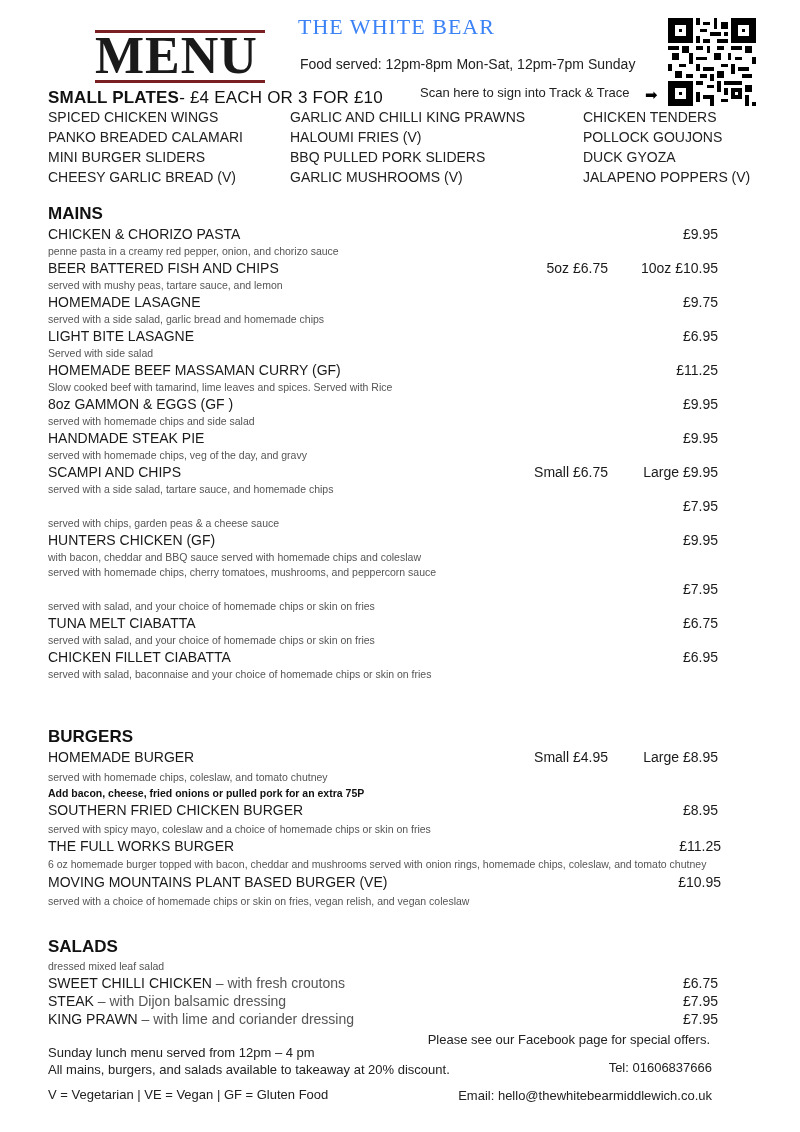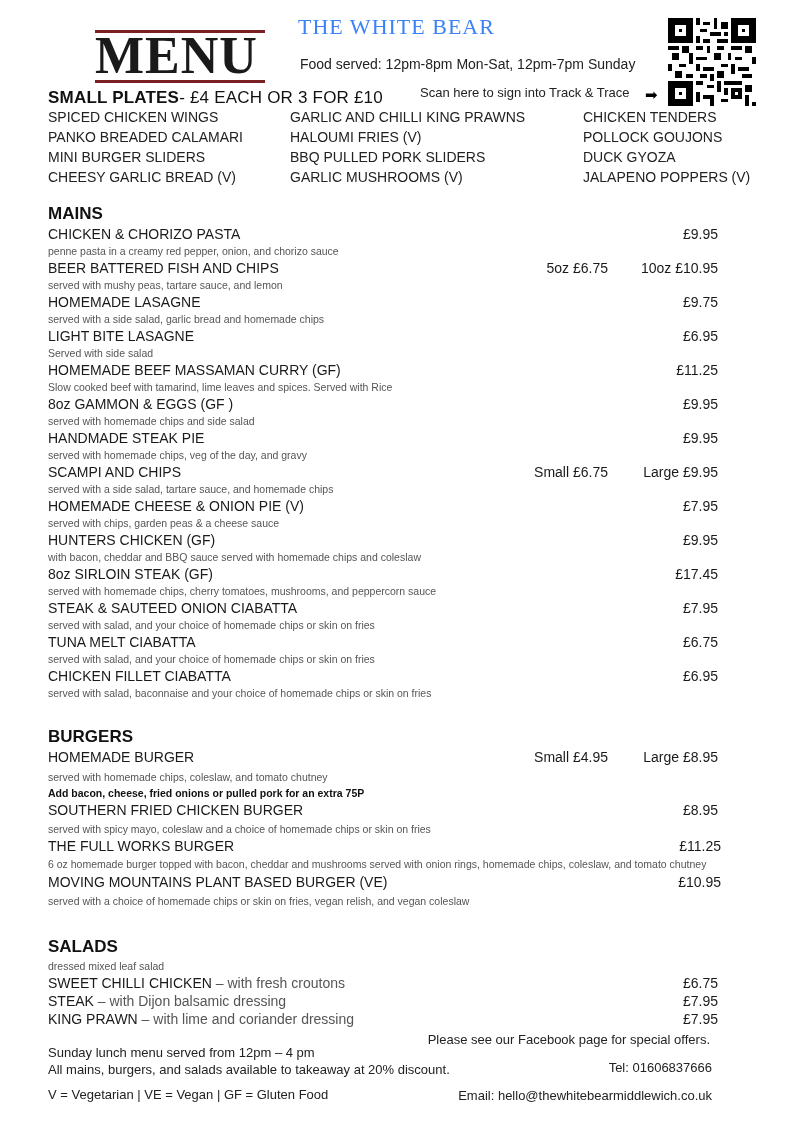--- a/index.html
+++ b/index.html
@@ -176,33 +176,32 @@
   </div>
   <div class="item">
     <div class="item-row"><span class="item-name">HANDMADE STEAK PIE</span><span class="price">£9.95</span></div>
     <div class="desc">served with homemade chips, veg of the day, and  gravy</div>
   </div>
   <div class="item">
     <div class="item-row"><span class="item-name">SCAMPI AND CHIPS</span><span class="price2">Small £6.75</span><span class="price">Large £9.95</span></div>
     <div class="desc">served with a side salad, tartare sauce, and homemade chips</div>
   </div>
   <div class="item">
-    <div class="item-row"><span class="item-name">HOMEMADE CHEESE &amp; ONION PIE  (V)</span><span class="price">£7.95</span></div>
+    <div class="item-row"><span class="price">£7.95</span></div>
     <div class="desc">served with chips, garden peas &amp; a cheese sauce</div>
   </div>
   <div class="item">
     <div class="item-row"><span class="item-name">HUNTERS CHICKEN (GF)</span><span class="price">£9.95</span></div>
     <div class="desc">with bacon, cheddar and BBQ sauce served with homemade chips and coleslaw</div>
   </div>
   <div class="item">
-    <div class="item-row"><span class="item-name">8oz SIRLOIN STEAK (GF)</span><span class="price">£17.45</span></div>
     <div class="desc">served with homemade chips, cherry tomatoes, mushrooms, and peppercorn sauce</div>
   </div>
   <div class="item">
-    <div class="item-row"><span class="item-name">STEAK &amp; SAUTEED ONION CIABATTA</span><span class="price">£7.95</span></div>
+    <div class="item-row"><span class="price">£7.95</span></div>
     <div class="desc">served with salad, and your choice of homemade chips or skin on fries</div>
   </div>
   <div class="item">
     <div class="item-row"><span class="item-name">TUNA MELT CIABATTA</span><span class="price">£6.75</span></div>
     <div class="desc">served with salad, and your choice of homemade chips or skin on fries</div>
   </div>
   <div class="item">
     <div class="item-row"><span class="item-name">CHICKEN FILLET CIABATTA</span><span class="price">£6.95</span></div>
     <div class="desc">served with salad, baconnaise and your choice of homemade chips or skin on fries</div>
   </div>

